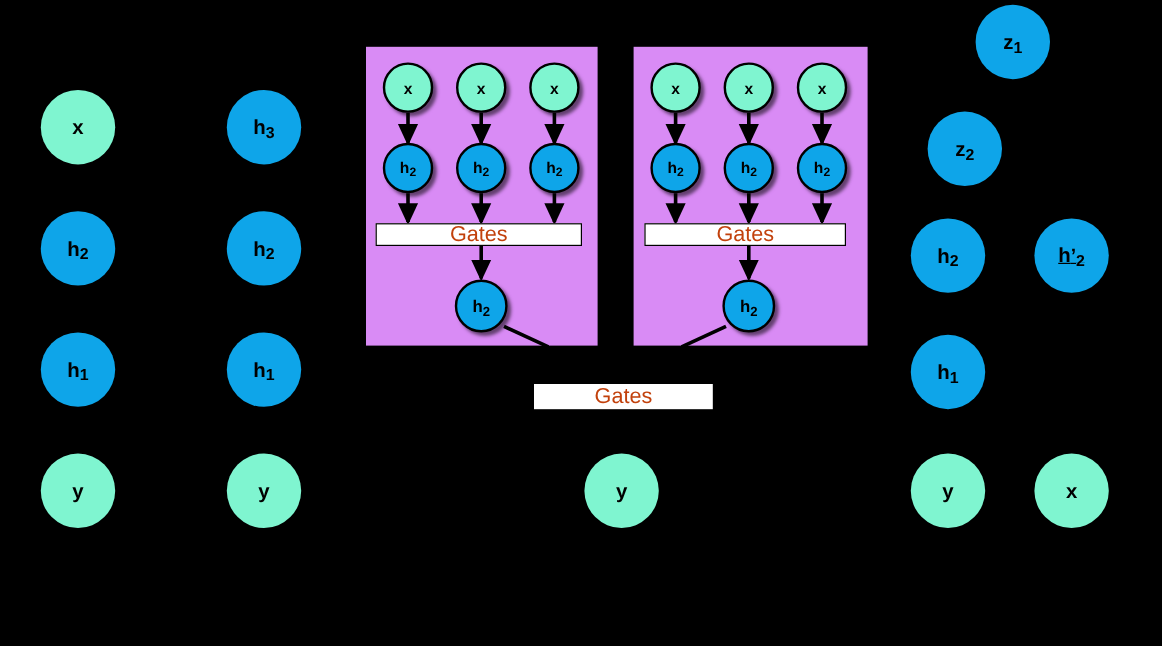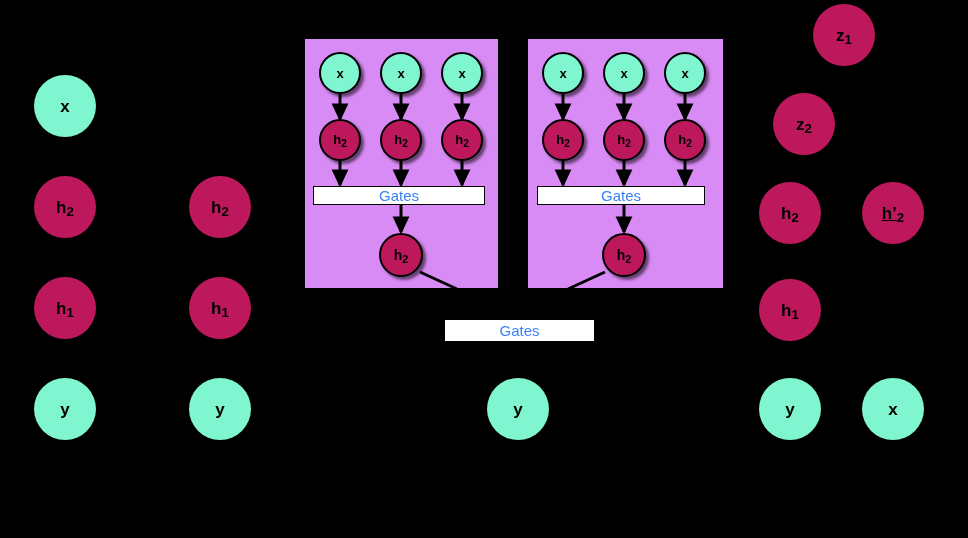--- a/index.html
+++ b/index.html
@@ -27,21 +27,21 @@
     color: #000000;
     font-weight: bold;
     line-height: 1;
     user-select: none;
   }
   .node.plain {
     width: 62px;
     height: 62px;
     font-size: 17px;
   }
-  .node.white  { background: #be185d; }
+  .node.white  { background: #0ea5e9; }
   .node.mint   { background: #7ff5d0; }
 
   
   .node.boxed {
     width: 42px;
     height: 42px;
     font-size: 13px;
     border: 2.5px solid #000000;
     box-shadow: 3px 3px 3px rgba(0,0,0,0.55);
   }
@@ -69,25 +69,25 @@
   .group-box {
     position: absolute;
     background: #d98bf5;
     box-sizing: border-box;
   }
 
   
   .gates-bar {
     position: absolute;
     background: #ffffff;
-    color: #3b82f6;
+    color: #c2410c;
     display: flex;
     align-items: center;
     justify-content: center;
-    font-size: 15px;
+    font-size: 18px;
     box-sizing: border-box;
     user-select: none;
   }
   .gates-bar.bordered { border: 1.5px solid #000000; }
 
   
   .edges {
     position: absolute;
     left: 0;
     top: 0;
@@ -154,20 +154,23 @@
     </div>
     <div class="node plain white" style="left: 65px; top: 207px; transform: translate(-50%, -50%);">
       <span class="lbl">h<sub>2</sub></span>
     </div>
     <div class="node plain white" style="left: 65px; top: 308px; transform: translate(-50%, -50%);">
       <span class="lbl">h<sub>1</sub></span>
     </div>
     <div class="node plain mint" style="left: 65px; top: 409px; transform: translate(-50%, -50%);">
       <span class="lbl">y</span>
     </div>
+    <div class="node plain white" style="left: 220px; top: 106px; transform: translate(-50%, -50%);">
+      <span class="lbl">h<sub>3</sub></span>
+    </div>
     <div class="node plain white" style="left: 220px; top: 207px; transform: translate(-50%, -50%);">
       <span class="lbl">h<sub>2</sub></span>
     </div>
     <div class="node plain white" style="left: 220px; top: 308px; transform: translate(-50%, -50%);">
       <span class="lbl">h<sub>1</sub></span>
     </div>
     <div class="node plain mint" style="left: 220px; top: 409px; transform: translate(-50%, -50%);">
       <span class="lbl">y</span>
     </div>
     <div class="node boxed mint" style="left: 340px; top: 73px; transform: translate(-50%, -50%);">

